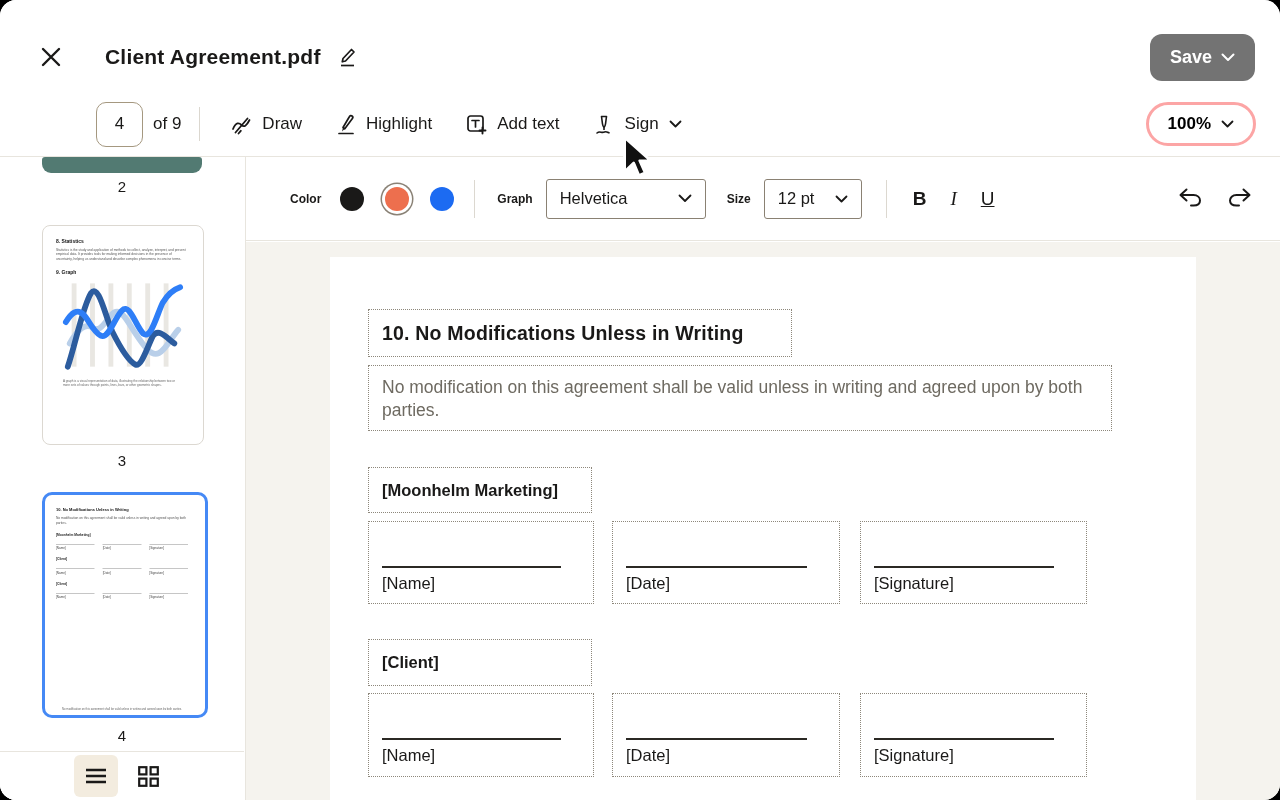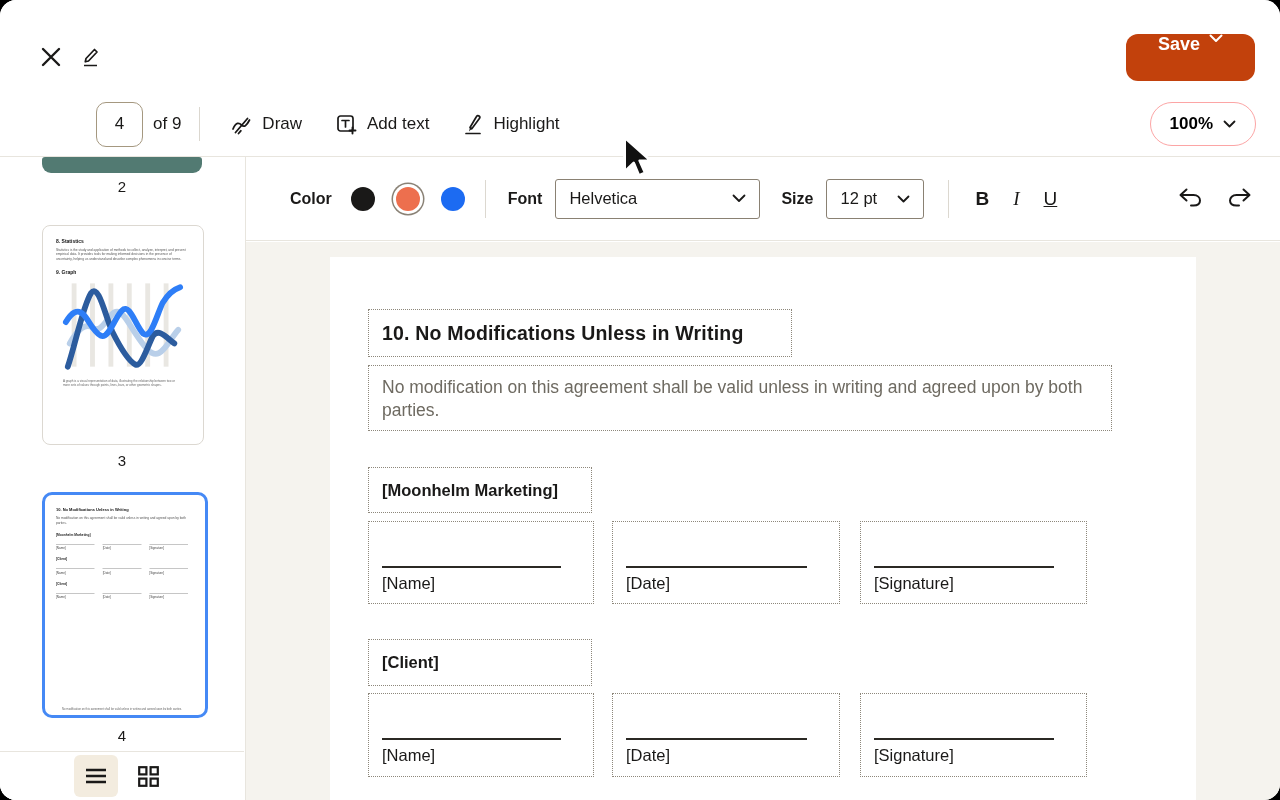--- a/index.html
+++ b/index.html
@@ -8,32 +8,32 @@
 
   
   .header{position:absolute;top:0;left:0;right:0;height:156px;background:#fff;border-bottom:1px solid #e8e5de;}
   .title-row{position:absolute;top:33px;left:38px;right:25px;height:48px;display:flex;align-items:center;}
   .close-btn{width:26px;height:26px;border:0;background:transparent;padding:0;cursor:pointer;}
   .doc-title{margin-left:41px;font-size:21px;font-weight:bold;letter-spacing:.2px;}
   .rename-btn{margin-left:16px;border:0;background:transparent;padding:0;cursor:pointer;height:22px;}
   .spacer{flex:1;}
   .btn{height:47px;border:0;border-radius:12px;font-family:inherit;font-size:18px;font-weight:bold;cursor:pointer;}
   .btn-cancel{background:#f4eee1;color:#1a1918;padding:0 27px;margin-right:10px;}
-  .btn-save{background:#c2410c;color:#fff;padding:0 32px;display:flex;align-items:flex-start;gap:9px;}
+  .btn-save{background:#737373;color:#fff;padding:0 20px;display:flex;align-items:center;gap:9px;}
 
   .tool-row{position:absolute;top:101px;left:96px;right:24px;height:46px;display:flex;align-items:center;}
   .page-input{width:41px;height:41px;border:1.5px solid #a59880;border-radius:10px;text-align:center;
               font-family:inherit;font-size:17px;color:#1a1918;background:#fff;}
   .of-label{margin-left:10px;font-size:17px;}
   .vdiv{width:1px;height:34px;background:#dbd7cf;margin:0 14px 0 18px;}
   .tool-btn{display:flex;align-items:center;gap:10px;height:46px;padding:0 17px;border:0;background:transparent;
             border-radius:12px;font-family:inherit;font-size:17px;color:#1a1918;cursor:pointer;}
   .tool-btn.active{background:#f3ecdf;}
   .zoom-btn{margin-left:auto;display:flex;align-items:center;gap:10px;height:44px;padding:4px 19px;background:#fff;
-            border:1px solid #fca5a5;border-radius:23px;font-family:inherit;font-size:17px;font-weight:bold;cursor:pointer;}
+            border:3px solid #fca5a5;border-radius:23px;font-family:inherit;font-size:17px;font-weight:bold;cursor:pointer;}
 
   
   .sidebar{position:absolute;top:157px;left:0;width:245px;bottom:0;background:#fff;border-right:1px solid #e8e5de;}
   .thumb-area{position:absolute;top:0;left:0;right:1px;bottom:49px;overflow:hidden;}
   .teal-clip{position:absolute;left:42px;top:0;width:160px;height:16px;background:#527a72;border-radius:3px 3px 9px 9px;}
   .page-num{position:absolute;width:160px;left:42px;text-align:center;font-size:15px;color:#1a1918;}
   .thumb{position:absolute;left:42px;width:160px;background:#fff;overflow:hidden;cursor:pointer;}
   .thumb3{top:68px;height:218px;border:1px solid #dcd8d1;border-radius:8px;}
   .thumb4{top:335px;height:220px;border:3px solid #4589f5;border-radius:10px;}
   .mini{transform:scale(.5);transform-origin:0 0;position:relative;}
@@ -54,21 +54,21 @@
   .sb-footer{position:absolute;left:0;right:1px;bottom:0;height:48px;border-top:1px solid #e8e5de;background:#fff;
              display:flex;align-items:center;justify-content:center;gap:8px;}
   .view-btn{width:44px;height:42px;border:0;border-radius:6px;background:transparent;display:flex;align-items:center;
             justify-content:center;cursor:pointer;}
   .view-btn.active{background:#f3ecdf;}
 
   
   .main{position:absolute;left:246px;top:157px;right:0;bottom:0;}
   .format-bar{position:absolute;top:0;left:0;right:0;height:84px;background:#fff;border-bottom:1px solid #e8e5de;
               display:flex;align-items:center;padding-left:44px;box-sizing:border-box;}
-  .fb-label{font-size:16px;font-weight:bold;}
+  .fb-label{font-size:12px;font-weight:bold;}
   .swatch{width:24px;height:24px;border-radius:50%;border:0;padding:0;cursor:pointer;}
   .swatch.selected{box-shadow:0 0 0 3px #fff,0 0 0 4.5px #8a8276;}
   .fb-div{width:1px;height:38px;background:#dcd8d0;}
   .select-box{height:40px;border:1px solid #8a8173;border-radius:3px;background:#fff;display:flex;align-items:center;
               justify-content:space-between;padding:0 13px;font-size:16.5px;cursor:pointer;box-sizing:border-box;font-family:inherit;color:#1a1918;}
   .fmt-btn{border:0;background:transparent;font-family:inherit;font-size:19px;color:#1a1918;cursor:pointer;padding:2px 6px;}
   .undo-redo{margin-left:auto;display:flex;align-items:center;gap:20px;margin-right:26px;}
   .ur-btn{border:0;background:transparent;padding:2px;cursor:pointer;}
 
   .doc-area{position:absolute;top:85px;left:0;right:0;bottom:0;background:#f5f3ee;overflow:hidden;}
@@ -96,20 +96,21 @@
 
 <div class="app">
 
   <div class="header">
     <div class="title-row">
       <button class="close-btn" aria-label="Close">
         <svg width="26" height="26" viewBox="0 0 26 26">
           <path d="M5 5 L21 21 M21 5 L5 21" stroke="#1a1918" stroke-width="2.4" fill="none" stroke-linecap="round"></path>
         </svg>
       </button>
+      <span class="doc-title">Client Agreement.pdf</span>
       <button class="rename-btn" aria-label="Rename">
         <svg width="20" height="22" viewBox="0 0 20 22">
           <path d="M6 12.5 L14.5 3.5 L17 6 L8.5 15 L5.3 15.8 Z" fill="none" stroke="#1a1918" stroke-width="1.7" stroke-linejoin="round"></path>
           <path d="M4 19.5 H17" stroke="#1a1918" stroke-width="1.7"></path>
         </svg>
       </button>
       <span class="spacer"></span>
       <button class="btn btn-save">
         <span>Save</span>
         <svg width="14" height="9" viewBox="0 0 14 9">
@@ -125,38 +126,49 @@
 
       <button class="tool-btn">
         <svg width="21" height="21" viewBox="0 0 21 21">
           <path d="M2 15 C5 8 8 8.5 10.5 11 C13 13.5 15.5 12 18.5 6" fill="none" stroke="#1a1918" stroke-width="1.8" stroke-linecap="round"></path>
           <path d="M4.5 18.5 L16.5 4.5 M7.5 19.5 L9.8 16.8" fill="none" stroke="#1a1918" stroke-width="1.8" stroke-linecap="round"></path>
         </svg>
         <span>Draw</span>
       </button>
 
       <button class="tool-btn">
+        <svg width="20" height="21" viewBox="0 0 20 21">
+          <path d="M7 13.5 L13.5 2.5 C14 1.6 15.2 1.4 16 2 C16.8 2.6 17 3.8 16.4 4.6 L8.8 14.8 Z" fill="none" stroke="#1a1918" stroke-width="1.7" stroke-linejoin="round"></path>
+          <path d="M7 13.5 L6 17.5 L8.8 14.8" fill="#1a1918"></path>
+          <path d="M3 19.5 H17" stroke="#1a1918" stroke-width="1.7" stroke-linecap="round"></path>
+        </svg>
+        <span>Highlight</span>
+      </button>
+
+      <button class="tool-btn">
         <svg width="21" height="21" viewBox="0 0 21 21">
           <rect x="2" y="2" width="15" height="15" rx="2.5" fill="none" stroke="#1a1918" stroke-width="1.7"></rect>
           <path d="M6 6.5 H13 M9.5 6.5 V13" stroke="#1a1918" stroke-width="1.7" stroke-linecap="round"></path>
           <path d="M16.5 13.5 V19.5 M13.5 16.5 H19.5" stroke="#1a1918" stroke-width="1.9" stroke-linecap="round"></path>
         </svg>
         <span>Add text</span>
       </button>
 
+
       <button class="tool-btn">
-        <svg width="20" height="21" viewBox="0 0 20 21">
-          <path d="M7 13.5 L13.5 2.5 C14 1.6 15.2 1.4 16 2 C16.8 2.6 17 3.8 16.4 4.6 L8.8 14.8 Z" fill="none" stroke="#1a1918" stroke-width="1.7" stroke-linejoin="round"></path>
-          <path d="M7 13.5 L6 17.5 L8.8 14.8" fill="#1a1918"></path>
-          <path d="M3 19.5 H17" stroke="#1a1918" stroke-width="1.7" stroke-linecap="round"></path>
-        </svg>
-        <span>Highlight</span>
-      </button>
-
-
+        <svg width="21" height="21" viewBox="0 0 21 21">
+          <path d="M7.5 2.5 L12.5 2.5 L11.5 10 C11.2 12 10.8 12.6 10 13.5 C9.2 12.6 8.8 12 8.5 10 Z" fill="none" stroke="#1a1918" stroke-width="1.6" stroke-linejoin="round"></path>
+          <path d="M10 13.5 V16" stroke="#1a1918" stroke-width="1.6"></path>
+          <path d="M3 19 C6 16.5 7.5 19.5 10.5 18 C12.5 17 13.5 18.5 15 18.8" fill="none" stroke="#1a1918" stroke-width="1.6" stroke-linecap="round"></path>
+        </svg>
+        <span>Sign</span>
+        <svg width="13" height="8" viewBox="0 0 13 8">
+          <path d="M1.5 1.5 L6.5 6.5 L11.5 1.5" stroke="#1a1918" stroke-width="1.8" fill="none" stroke-linecap="round" stroke-linejoin="round"></path>
+        </svg>
+      </button>
 
       <button class="zoom-btn">
         <span>100%</span>
         <svg width="13" height="8" viewBox="0 0 13 8">
           <path d="M1.5 1.5 L6.5 6.5 L11.5 1.5" stroke="#1a1918" stroke-width="1.8" fill="none" stroke-linecap="round" stroke-linejoin="round"></path>
         </svg>
       </button>
     </div>
   </div>
 
@@ -267,22 +279,22 @@
   <div class="main">
 
     <div class="format-bar">
       <span class="fb-label" style="margin-right:19px;">Color</span>
       <button class="swatch" style="background:#1a1918;margin-right:21px;" aria-label="Black"></button>
       <button class="swatch selected" style="background:#ed6f4e;margin-right:21px;" aria-label="Orange"></button>
       <button class="swatch" style="background:#1c6bf2;" aria-label="Blue"></button>
 
       <span class="fb-div" style="margin:0 22px 0 20px;"></span>
 
-      <span class="fb-label" style="margin-right:13px;">Font</span>
-      <div class="select-box" style="width:205px;margin-right:21px;gap:20px;">
+      <span class="fb-label" style="margin-right:13px;">Graph</span>
+      <div class="select-box" style="width:160px;margin-right:21px;gap:20px;">
         <span>Helvetica</span>
         <svg width="14" height="9" viewBox="0 0 14 9">
           <path d="M1.5 1.5 L7 7 L12.5 1.5" stroke="#1a1918" stroke-width="1.8" fill="none" stroke-linecap="round" stroke-linejoin="round"></path>
         </svg>
       </div>
 
       <span class="fb-label" style="margin-right:13px;">Size</span>
       <div class="select-box" style="width:98px;">
         <span>12 pt</span>
         <svg width="13" height="8" viewBox="0 0 13 8">

